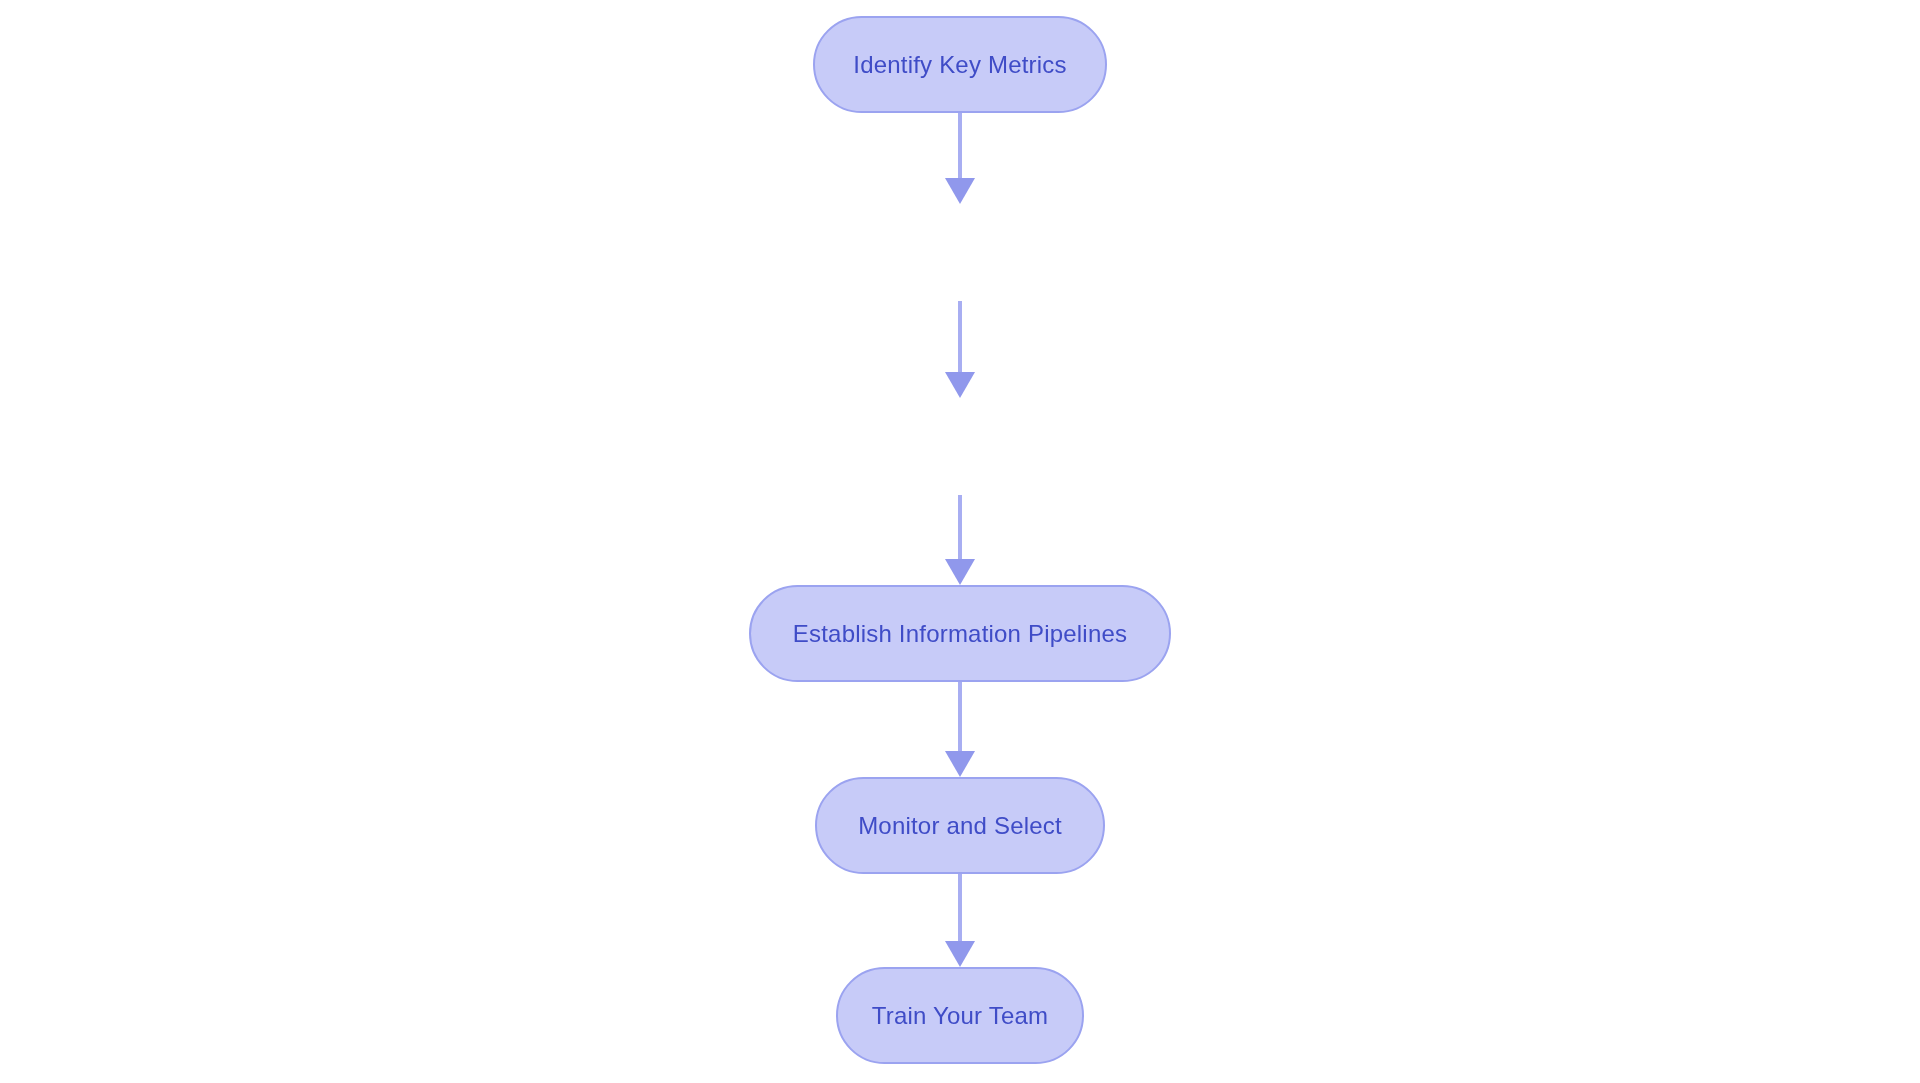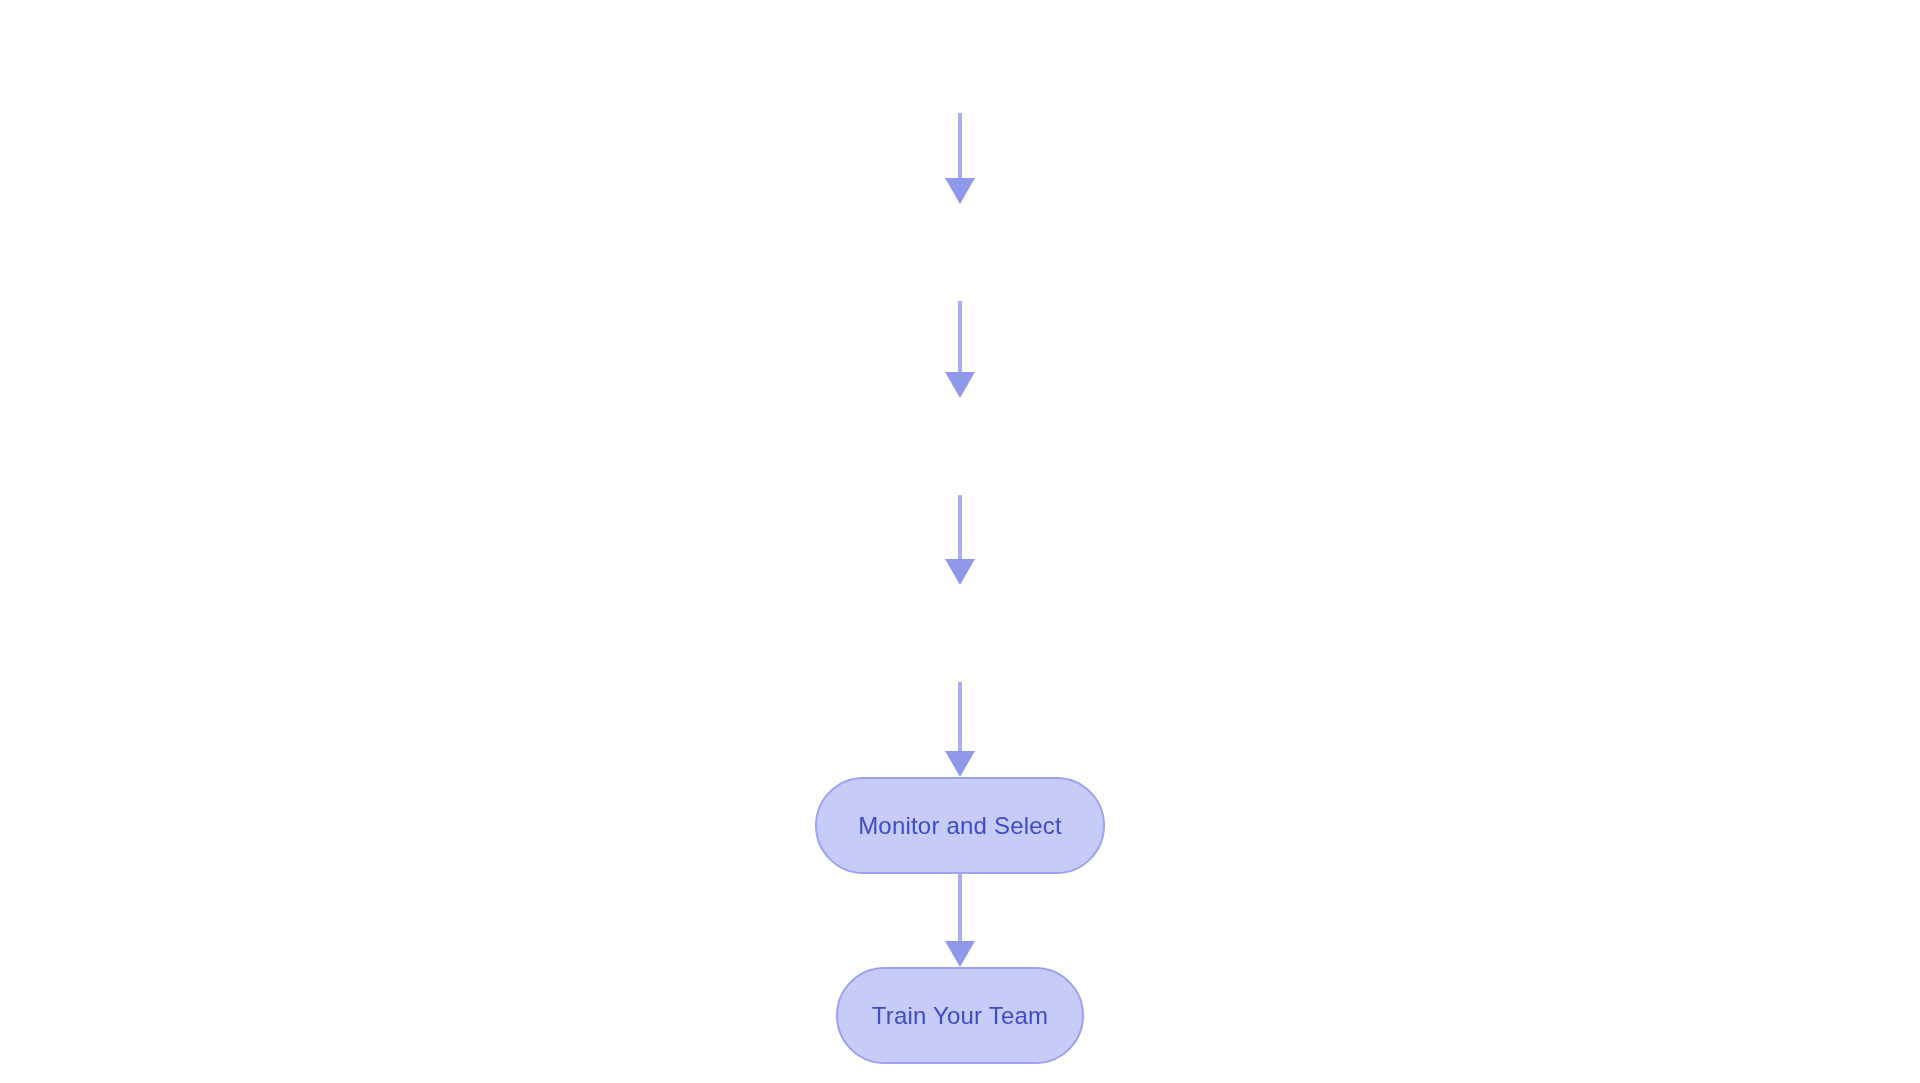--- a/index.html
+++ b/index.html
@@ -64,23 +64,29 @@
     border-left: 15px solid transparent;
     border-right: 15px solid transparent;
     border-top: 26px solid var(--arrow-head);
   }
 </style>
 </head>
 <body>
 
 <div class="canvas">
 
+  <div class="node" style="top:16px; width:294px;">
+    <span class="node-label">Identify Key Metrics</span>
+  </div>
 
 
 
+  <div class="node" style="top:585px; width:422px;">
+    <span class="node-label">Establish Information Pipelines</span>
+  </div>
 
   <div class="node" style="top:777px; width:290px;">
     <span class="node-label">Monitor and Select</span>
   </div>
 
   <div class="node" style="top:967px; width:248px;">
     <span class="node-label">Train Your Team</span>
   </div>
 
   <div class="arrow" style="top:113px; height:91px;">

